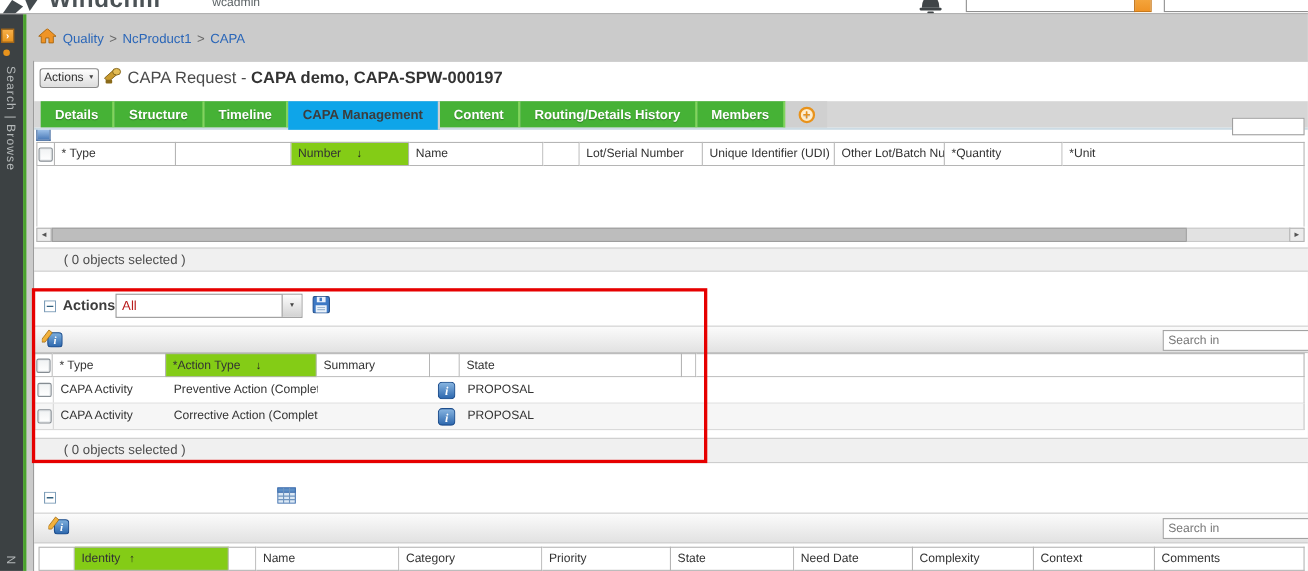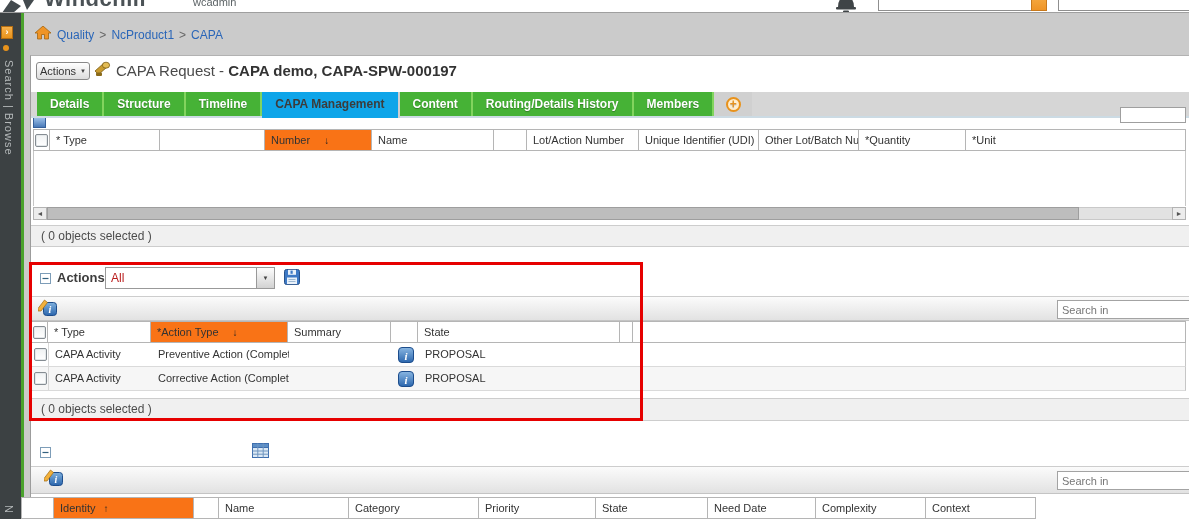--- a/index.html
+++ b/index.html
@@ -42,39 +42,39 @@
   .tab{height:24px;line-height:24px;padding:0 13px;background:#46b236;color:#fff;font-weight:bold;font-size:12px;border-right:2px solid #82d45e;text-shadow:0 1px 1px rgba(0,0,0,.3);cursor:pointer;white-space:nowrap}
   .tab.active{background:#0ea5e9;color:#3c3c3c;text-shadow:none;border-right:2px solid #cfcfcf;height:26px;position:relative;z-index:2}
   .tab.addtab{background:#d0d0d0;border-right:none;width:38px;display:flex;align-items:center;justify-content:center;padding:0}
   .tabline{position:absolute;left:31px;top:116px;width:1158px;height:2px;background:#ccdbe4}
   .pluscircle{width:15px;height:15px;border-radius:50%;border:2px solid #e8921b;background:radial-gradient(#fff8ec,#ffe3b0);color:#e8921b;font-weight:bold;font-size:12px;line-height:10px;text-align:center}
 
   
   .tr{display:flex;position:absolute}
   .th{height:22px;line-height:20px;background:#fff;border:1px solid #b5b5b5;border-left:none;padding-left:6px;font-size:11px;color:#333;white-space:nowrap;overflow:hidden;cursor:pointer}
   .tr .th:first-child{border-left:1px solid #b5b5b5}
-  .th.sorted{background:#f97316}
+  .th.sorted{background:#84cc16}
   .th.cbcell{display:flex;align-items:center;justify-content:center;padding:0}
   .sort{margin-left:14px;font-size:10px;color:#222}
   .checkbox{width:13px;height:13px;border:1px solid #858c92;border-radius:2px;background:linear-gradient(#f0f2f3,#ffffff);box-shadow:inset 0 0 0 1px #e4e8ea;cursor:pointer}
   .row{display:flex;position:absolute;height:24px;border-bottom:1px solid #dadada;border-left:1px solid #c6c6c6;border-right:1px solid #c6c6c6;background:#fff;cursor:pointer}
   .row.alt{background:#f6f6f6}
   .td{font-size:11px;color:#333;line-height:23px;padding-left:6px;white-space:nowrap;overflow:hidden}
   .td.cbcell{display:flex;align-items:center;justify-content:center;padding:0;border-right:1px solid #d8d8d8}
   .td.iconcell{display:flex;align-items:center;justify-content:center;padding:0}
 
   .tablebody-empty{position:absolute;left:33px;top:151px;width:1153px;height:55px;background:#fff;border-left:1px solid #c6c6c6;border-right:1px solid #c6c6c6}
 
   
   .hscroll-btn{position:absolute;top:207px;width:14px;height:13px;background:#ececec;border:1px solid #b3b3b3;font-size:7px;color:#555;text-align:center;line-height:11px;cursor:pointer}
   .hscroll-thumb{position:absolute;left:47px;top:207px;width:1032px;height:13px;background:#bdbdbd;border:1px solid #9e9e9e;cursor:pointer}
   .hscroll-track{position:absolute;left:1079px;top:207px;width:94px;height:13px;background:#e2e2e2;border:1px solid #c9c9c9;border-left:none}
 
   
-  .statusbar{position:absolute;left:31px;width:1158px;height:22px;background:#f0f0f0;border-top:1px solid #cdcdcd;border-bottom:1px solid #cdcdcd;color:#4c4c4c;font-size:12px;line-height:20px;padding-left:10px}
+  .statusbar{position:absolute;left:31px;width:1158px;height:22px;background:#f0f0f0;border-top:1px solid #cdcdcd;border-bottom:1px solid #cdcdcd;color:#4c4c4c;font-size:12px;line-height:20px;padding-left:27px}
   .toolbar{position:absolute;left:31px;width:1158px;background:linear-gradient(#fbfbfb,#e2e2e2);border-top:1px solid #cdcdcd;border-bottom:1px solid #c4c4c4}
   .searchbox{position:absolute;width:140px;height:19px;border:1px solid #a3a3a3;background:#fff;font-size:11px;color:#666;padding:0 4px;font-family:inherit}
   .searchbox::placeholder{color:#777;opacity:1}
 
   
   .section-title{position:absolute;font-size:13px;font-weight:bold;color:#3d3d3d;white-space:nowrap}
   .collapse{position:absolute;cursor:pointer}
   .combo{position:absolute;left:105px;top:267px;width:170px;height:22px;border:1px solid #999;background:#fff;display:flex;cursor:pointer}
   .combo-text{flex:1;font-size:12px;color:#b91c1c;line-height:20px;padding-left:5px;overflow:hidden}
   .combo-btn{width:18px;border-left:1px solid #999;background:linear-gradient(#fdfdfd,#d2d2d2);display:flex;align-items:center;justify-content:center;font-size:6px;color:#444}
@@ -151,21 +151,21 @@
 
   <div class="tr" style="left:33px;top:129px">
     <div class="th cbcell" style="width:17px">
         <span class="checkbox"></span>
       </div>
     <div class="th" style="width:110px">* Type</div>
     <div class="th" style="width:105px"></div>
     <div class="th sorted" style="width:107px"><span>Number</span><span class="sort">↓</span></div>
     <div class="th" style="width:122px">Name</div>
     <div class="th" style="width:33px"></div>
-    <div class="th" style="width:112px">Lot/Action Number</div>
+    <div class="th" style="width:112px">Lot/Serial Number</div>
     <div class="th" style="width:120px">Unique Identifier (UDI)</div>
     <div class="th" style="width:100px">Other Lot/Batch Num...</div>
     <div class="th" style="width:107px">*Quantity</div>
     <div class="th" style="width:220px">*Unit</div>
   </div>
   <div class="tablebody-empty"></div>
 
   <div class="hscroll-btn" style="left:33px">◄</div>
   <div class="hscroll-thumb"></div>
   <div class="hscroll-track"></div>
@@ -274,26 +274,27 @@
   </svg>
 
   <div class="toolbar" style="top:466px;height:28px"></div>
   <svg class="abs" style="left:44px;top:469px" width="19" height="17">
     <rect x="5.5" y="3.5" width="13" height="13" rx="3" fill="url(#g1)" stroke="#1d4d8c"></rect>
     <text x="12" y="14" font-size="10" font-family="Liberation Serif,serif" font-style="italic" font-weight="bold" fill="#fff" text-anchor="middle">i</text>
     <polygon points="0,9.5 6.5,1 9.5,3.5 3,12 0,12" fill="#f2b13c" stroke="#a06a10" stroke-width="0.7"></polygon>
   </svg>
   <input class="searchbox" style="left: 1057px; top: 471px;" placeholder="Search in">
 
-  <div class="tr" style="left:21px;top:497px">
+  <div class="tr" style="left:35px;top:497px">
     <div class="th" style="width:33px"></div>
     <div class="th sorted" style="width:140px"><span>Identity</span><span class="sort" style="margin-left:8px">↑</span></div>
     <div class="th" style="width:25px"></div>
     <div class="th" style="width:130px">Name</div>
     <div class="th" style="width:130px">Category</div>
     <div class="th" style="width:117px">Priority</div>
     <div class="th" style="width:112px">State</div>
     <div class="th" style="width:108px">Need Date</div>
     <div class="th" style="width:110px">Complexity</div>
     <div class="th" style="width:110px">Context</div>
+    <div class="th" style="width:136px">Comments</div>
   </div>
 
 </div>
 
 </body></html>

